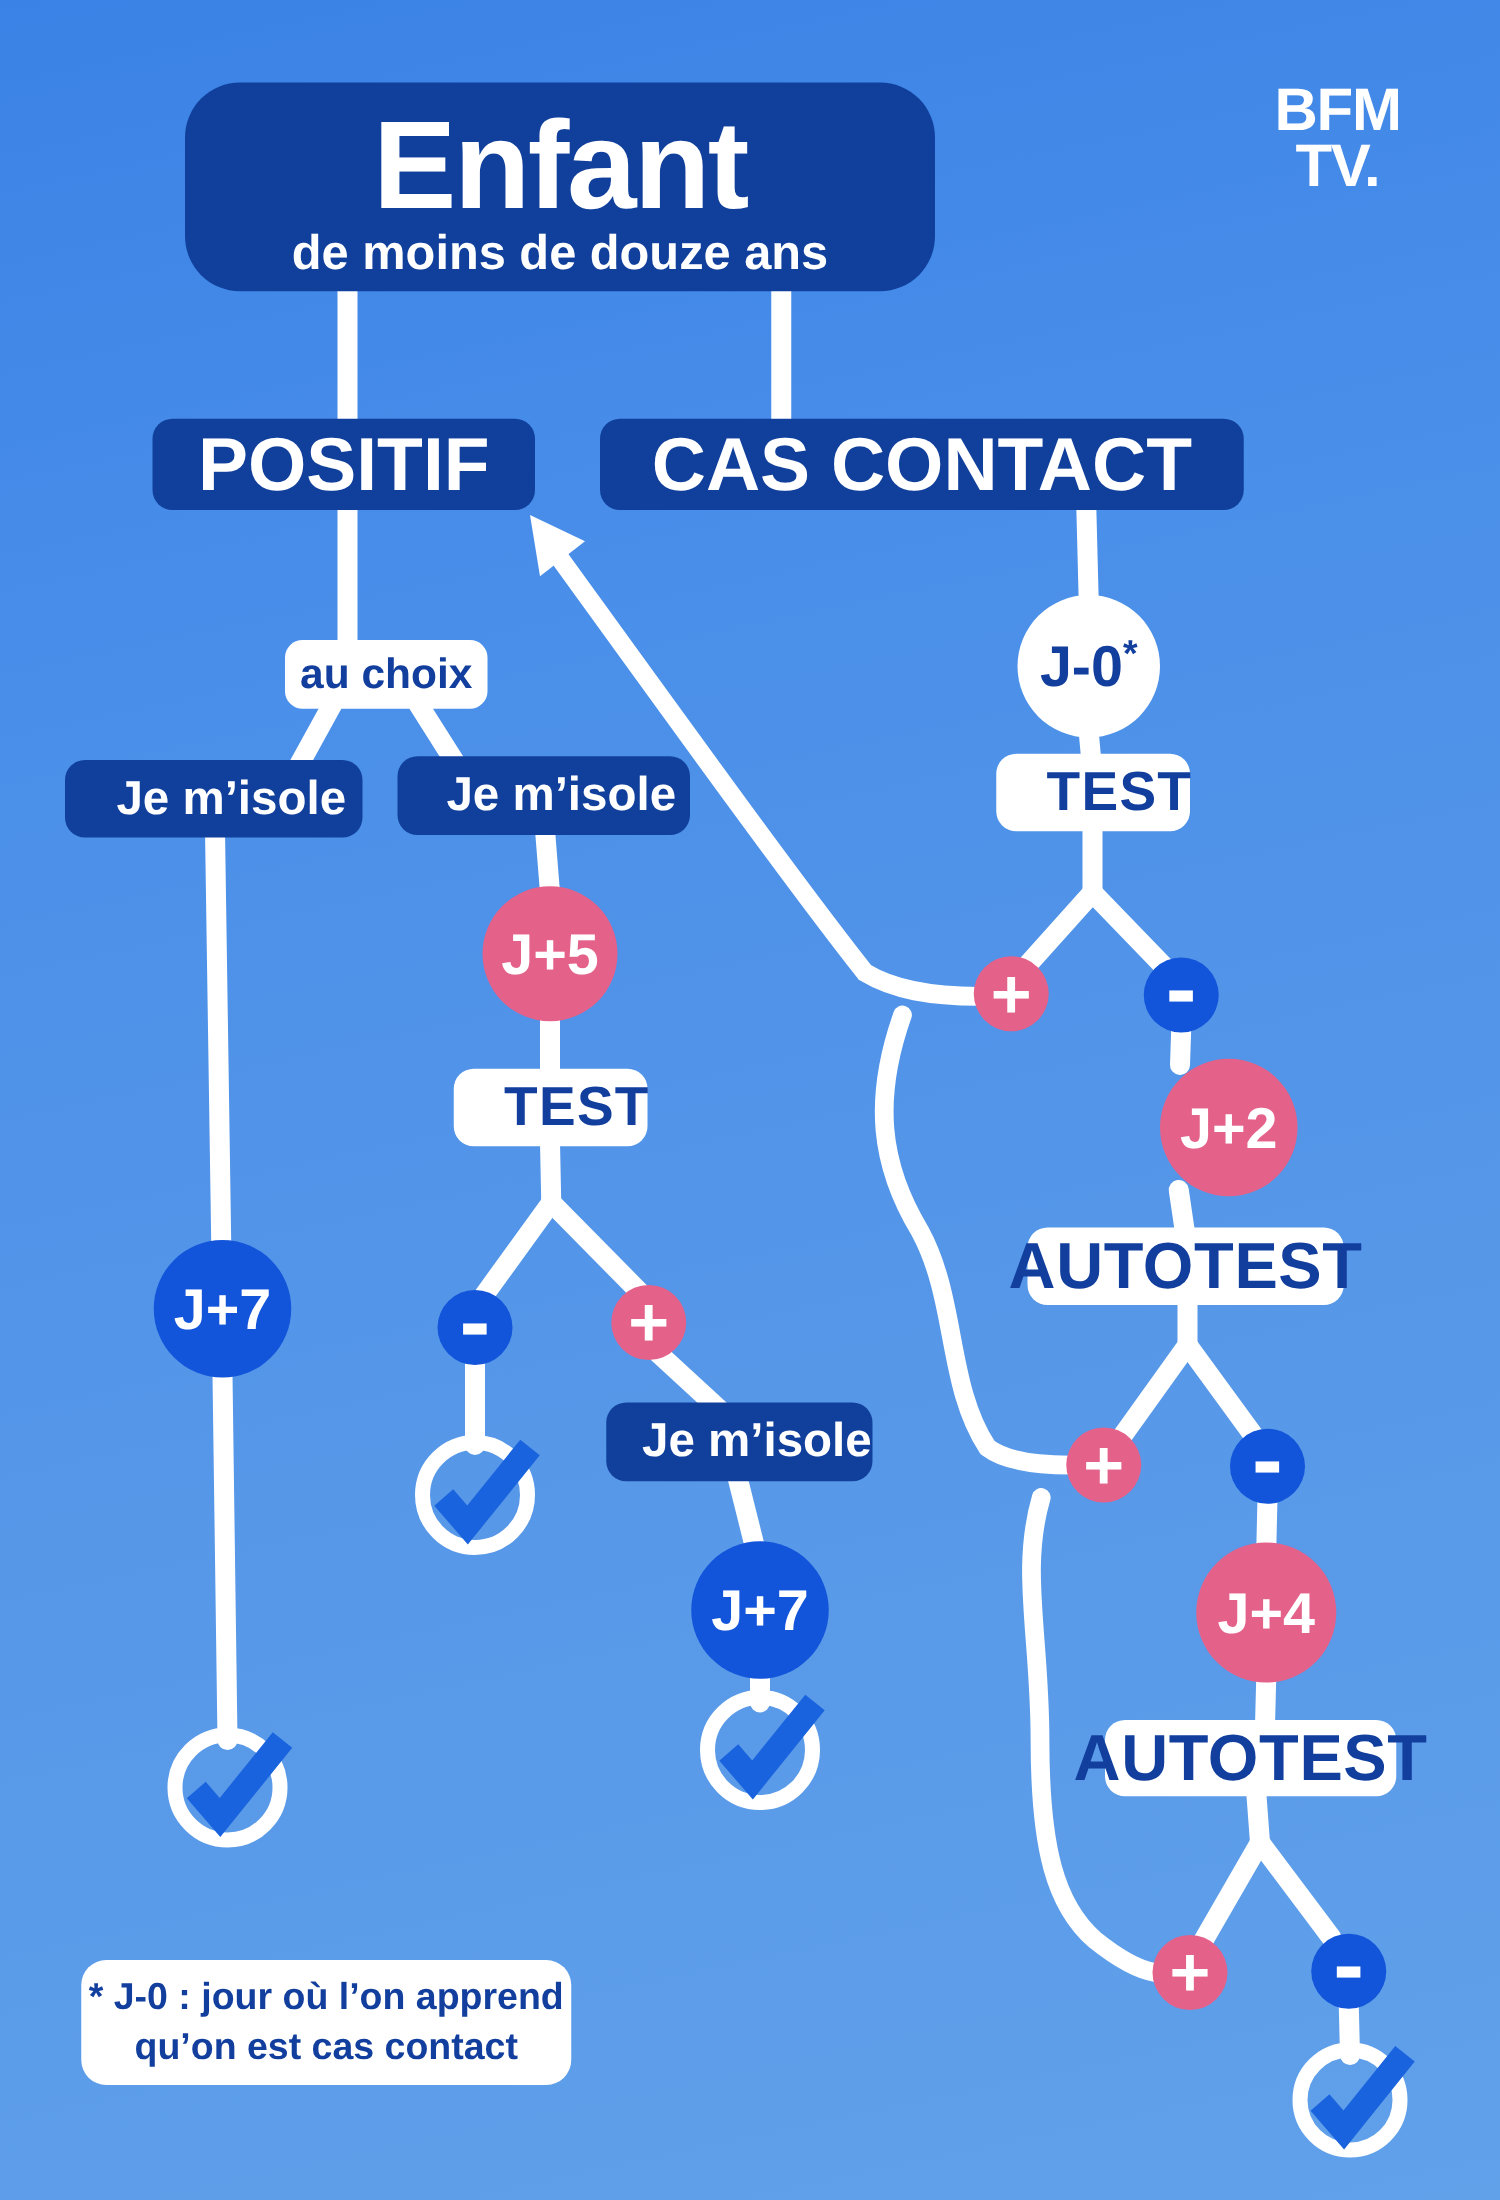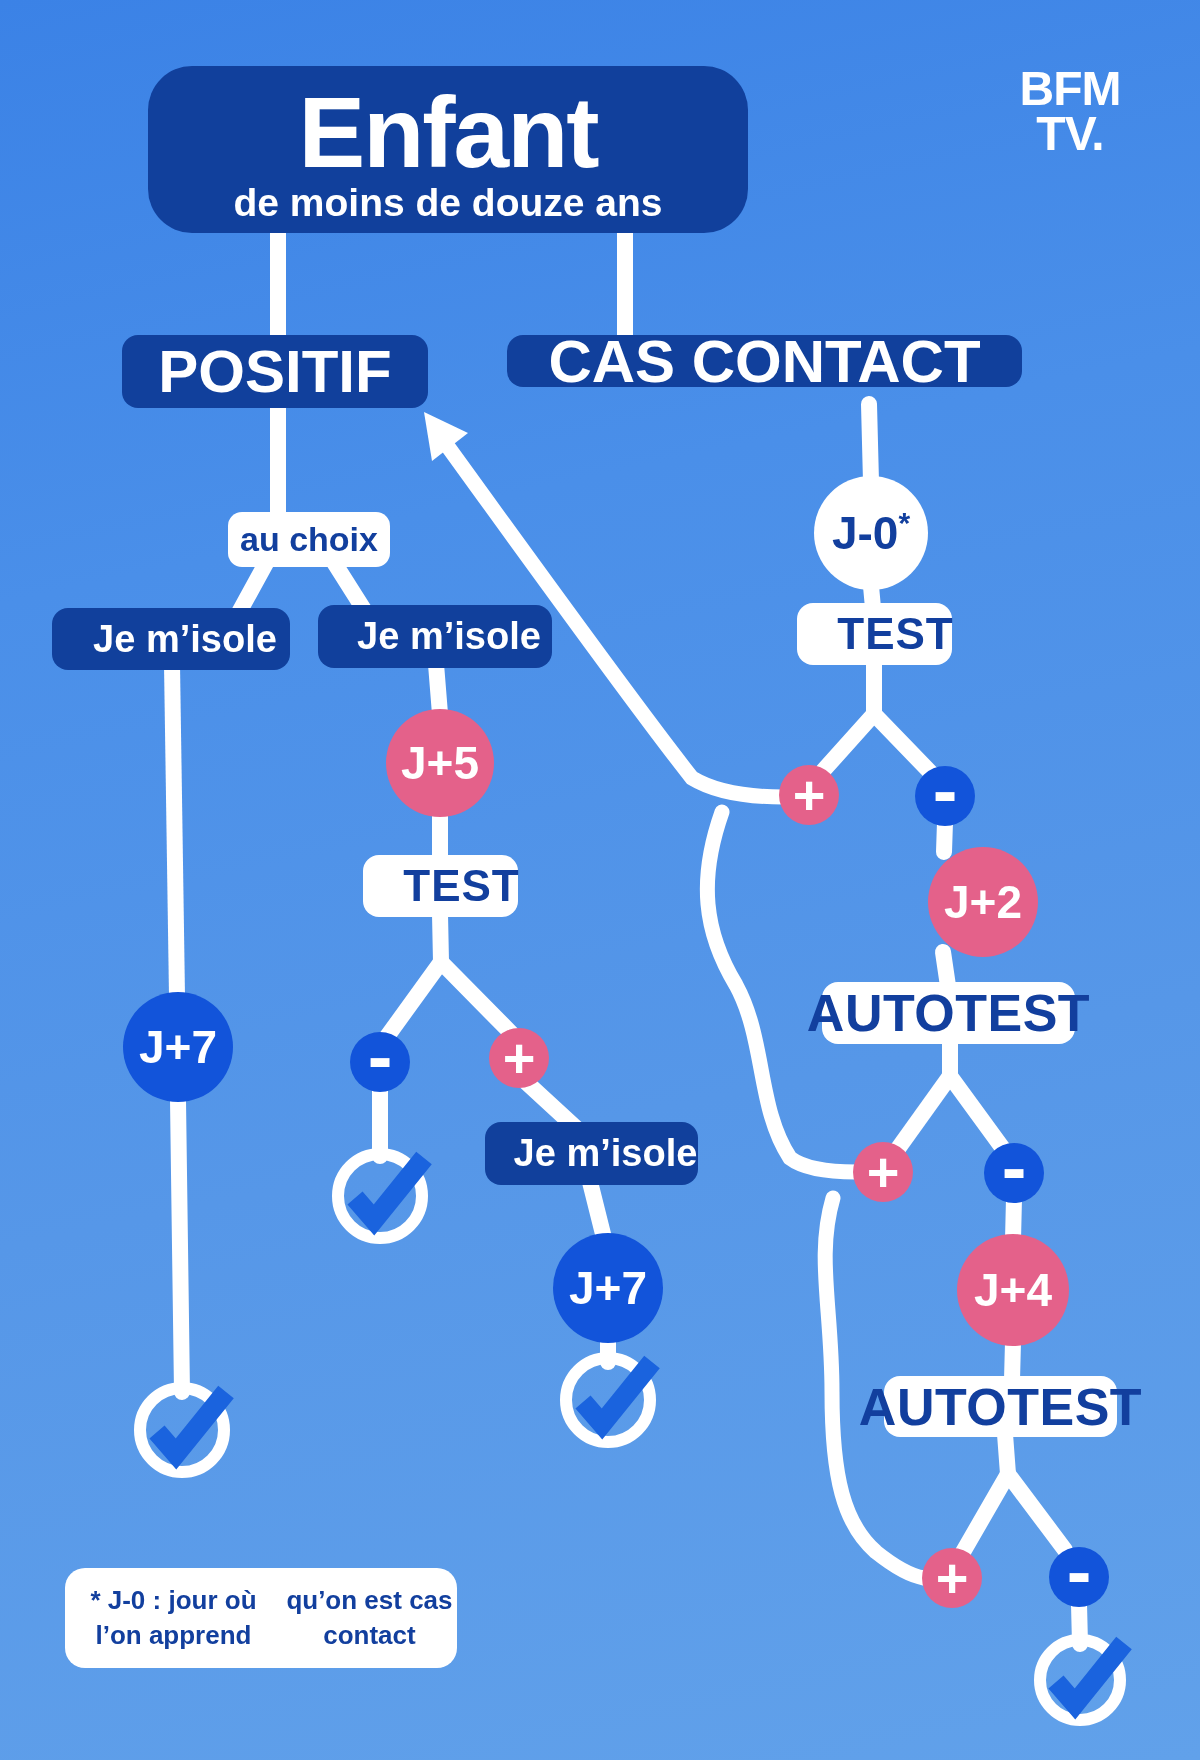--- a/index.html
+++ b/index.html
@@ -38,21 +38,21 @@
   #title-main{font-size:100px;line-height:1.02;letter-spacing:-2px;}
   #title-sub{font-size:39px;line-height:1.05;}
   #brand{color:#ffffff;font-size:48px;line-height:0.94;letter-spacing:-1px;text-align:center;}
   .hdr{font-size:60px;letter-spacing:0px;}
   .small-lbl{font-size:34px;}
   .isole{font-size:38px;padding-left:28px;}
   .testlbl{font-size:44px;letter-spacing:1px;padding-left:42px;}
   .autolbl{font-size:52px;letter-spacing:0.5px;}
   #j0-label{font-size:46px;text-align:center;}
   #j0-label sup{font-size:30px;vertical-align:super;line-height:0;}
-  #footnote{flex-direction:row;font-size:26px;line-height:1.35;border-radius:20px;text-align:center;}
+  #footnote{flex-direction:column;font-size:30px;line-height:1.35;border-radius:20px;text-align:center;}
 </style>
 </head>
 <body>
 
 <div id="canvas">
 
   <svg id="flow-svg" width="1200" height="1760" viewBox="0 0 1200 1760">
 
     <g stroke="#ffffff" stroke-width="16" stroke-linecap="round" fill="none">
       <path d="M278 212 L278 342"></path>
@@ -123,21 +123,21 @@
     <div>BFM</div>
     <div>TV.</div>
   </div>
 
   <div class="abs box-dark" id="title-box" style="left:148px;top:66px;width:600px;height:167px;">
     <div id="title-main">Enfant</div>
     <div id="title-sub">de moins de douze ans</div>
   </div>
 
   <div class="abs box-dark hdr" style="left:122px;top:335px;width:306px;height:73px;">POSITIF</div>
-  <div class="abs box-dark hdr" style="left:507px;top:335px;width:515px;height:52px;">CAS CONTACT</div>
+  <div class="abs box-dark hdr" style="left:480px;top:335px;width:515px;height:73px;">CAS CONTACT</div>
 
   <div class="abs box-white small-lbl" style="left:228px;top:512px;width:162px;height:55px;border-radius:14px;">au choix</div>
   <div class="abs box-dark isole" style="left:52px;top:608px;width:238px;height:62px;">Je m’isole</div>
   <div class="abs box-dark isole" style="left:318px;top:605px;width:234px;height:63px;">Je m’isole</div>
   <div class="abs circle circle-blue day" style="left:123px;top:992px;width:110px;height:110px;">J+7</div>
   <div class="abs circle circle-pink day" style="left:386px;top:709px;width:108px;height:108px;">J+5</div>
   <div class="abs box-white testlbl" style="left:363px;top:855px;width:155px;height:62px;">TEST</div>
   <div class="abs circle circle-blue sign sign-minus" style="left:350px;top:1032px;width:60px;height:60px;">-</div>
   <div class="abs circle circle-pink sign" style="left:489px;top:1028px;width:60px;height:60px;">+</div>
   <div class="abs box-dark isole" style="left:485px;top:1122px;width:213px;height:63px;">Je m’isole</div>

